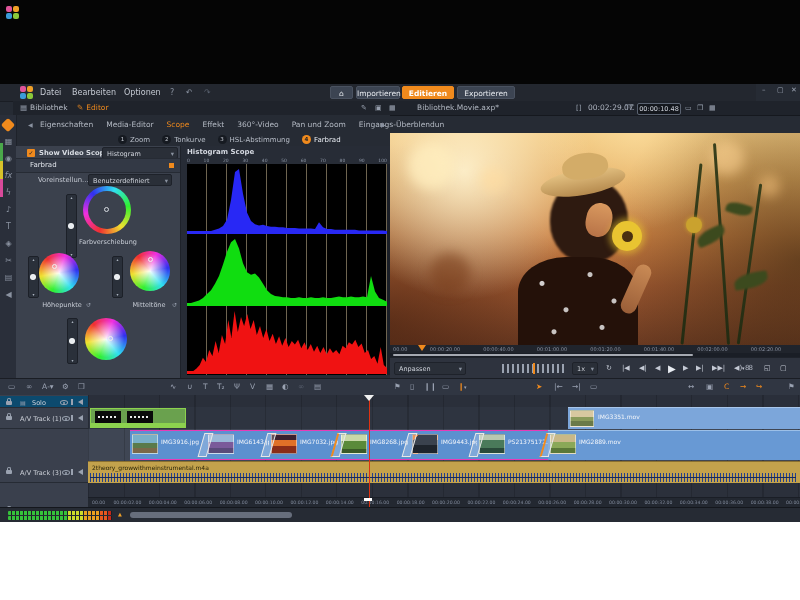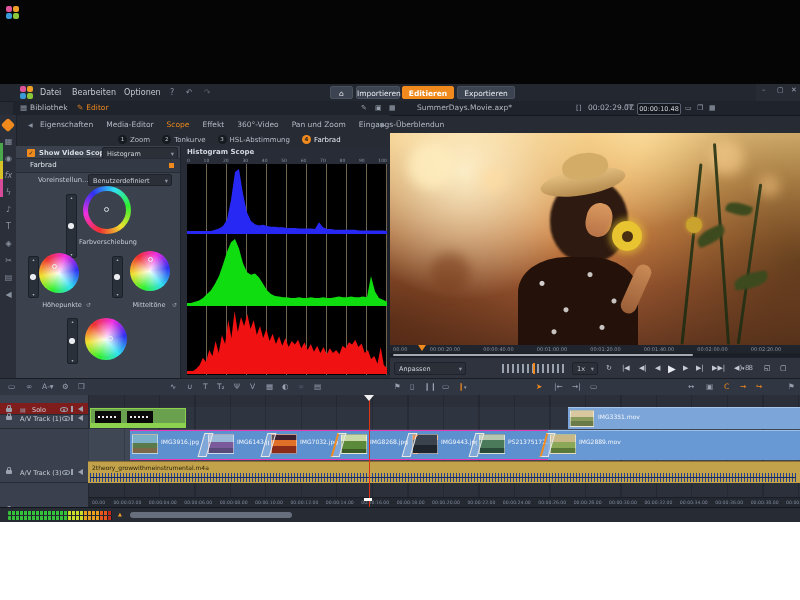--- a/index.html
+++ b/index.html
@@ -223,21 +223,21 @@
       <span class="abs winctl" style="left:791px;">✕</span>
     </div>
 
     <div class="abs" id="row2">
       <span class="abs ws-tab" style="left:7px;"><span class="g">▦</span><span>Bibliothek</span></span>
       <span class="abs ws-tab on" style="left:64px;"><span class="g">✎</span><span>Editor</span></span>
       <span class="abs mini-ic" style="left:348px;">✎</span>
       <span class="abs mini-ic" style="left:362px;">▣</span>
       <span class="abs mini-ic" style="left:376px;">▦</span>
 
-      <span class="abs ws-tab" style="left:404px;color:#b0b6c0;">SummerDays.Movie.axp*</span>
+      <span class="abs ws-tab" style="left:404px;color:#b0b6c0;">Bibliothek.Movie.axp*</span>
       <span class="abs mini-ic" style="left:563px;">[]</span>
       <span class="abs ws-tab" style="left:575px;color:#aeb4c0;">00:02:29.07</span>
       <span class="abs ws-tab" style="left:612px;color:#8a92a0;">TC</span>
       <div class="abs tc-box" style="left:624px;width:42px;">00:00:10.48</div>
       <span class="abs mini-ic" style="left:672px;">▭</span>
       <span class="abs mini-ic" style="left:684px;">❐</span>
       <span class="abs mini-ic" style="left:696px;">▦</span>
     </div>
 
     <div class="abs" id="row3">
@@ -482,21 +482,21 @@
 
       <span class="abs tb-ic" style="left:688px;">↔</span>
       <span class="abs tb-ic" style="left:706px;">▣</span>
       <span class="abs tb-ic orange" style="left:724px;">C</span>
       <span class="abs tb-ic orange" style="left:740px;">→</span>
       <span class="abs tb-ic orange" style="left:756px;">↪</span>
       <span class="abs tb-ic" style="left:788px;">⚑</span>
     </div>
 
     <div class="abs" id="track-headers">
-      <div class="trk-row" style="top:8px;height:12px;background:#7f1d1d;">
+      <div class="trk-row" style="top:1px;height:12px;background:#0c4a6e;">
         <span class="icon-lock" style="left:6px;top:5px;"></span>
         <span class="hdr-glyph" style="left:20px;top:3px;">▤</span>
         <span class="trk-name" style="left:32px;top:3px;">Solo</span>
         <span class="icon-eye" style="left:60px;top:4px;"></span>
         <span class="icon-spk" style="left:78px;top:3px;"></span>
       </div>
       <div class="trk-row" style="top:12px;height:22px;">
         <span class="icon-lock" style="left:6px;top:9px;"></span>
         <span class="trk-name" style="top:8px;">A/V Track (1)</span>
         <span class="icon-eye" style="left:62px;top:9px;"></span>

